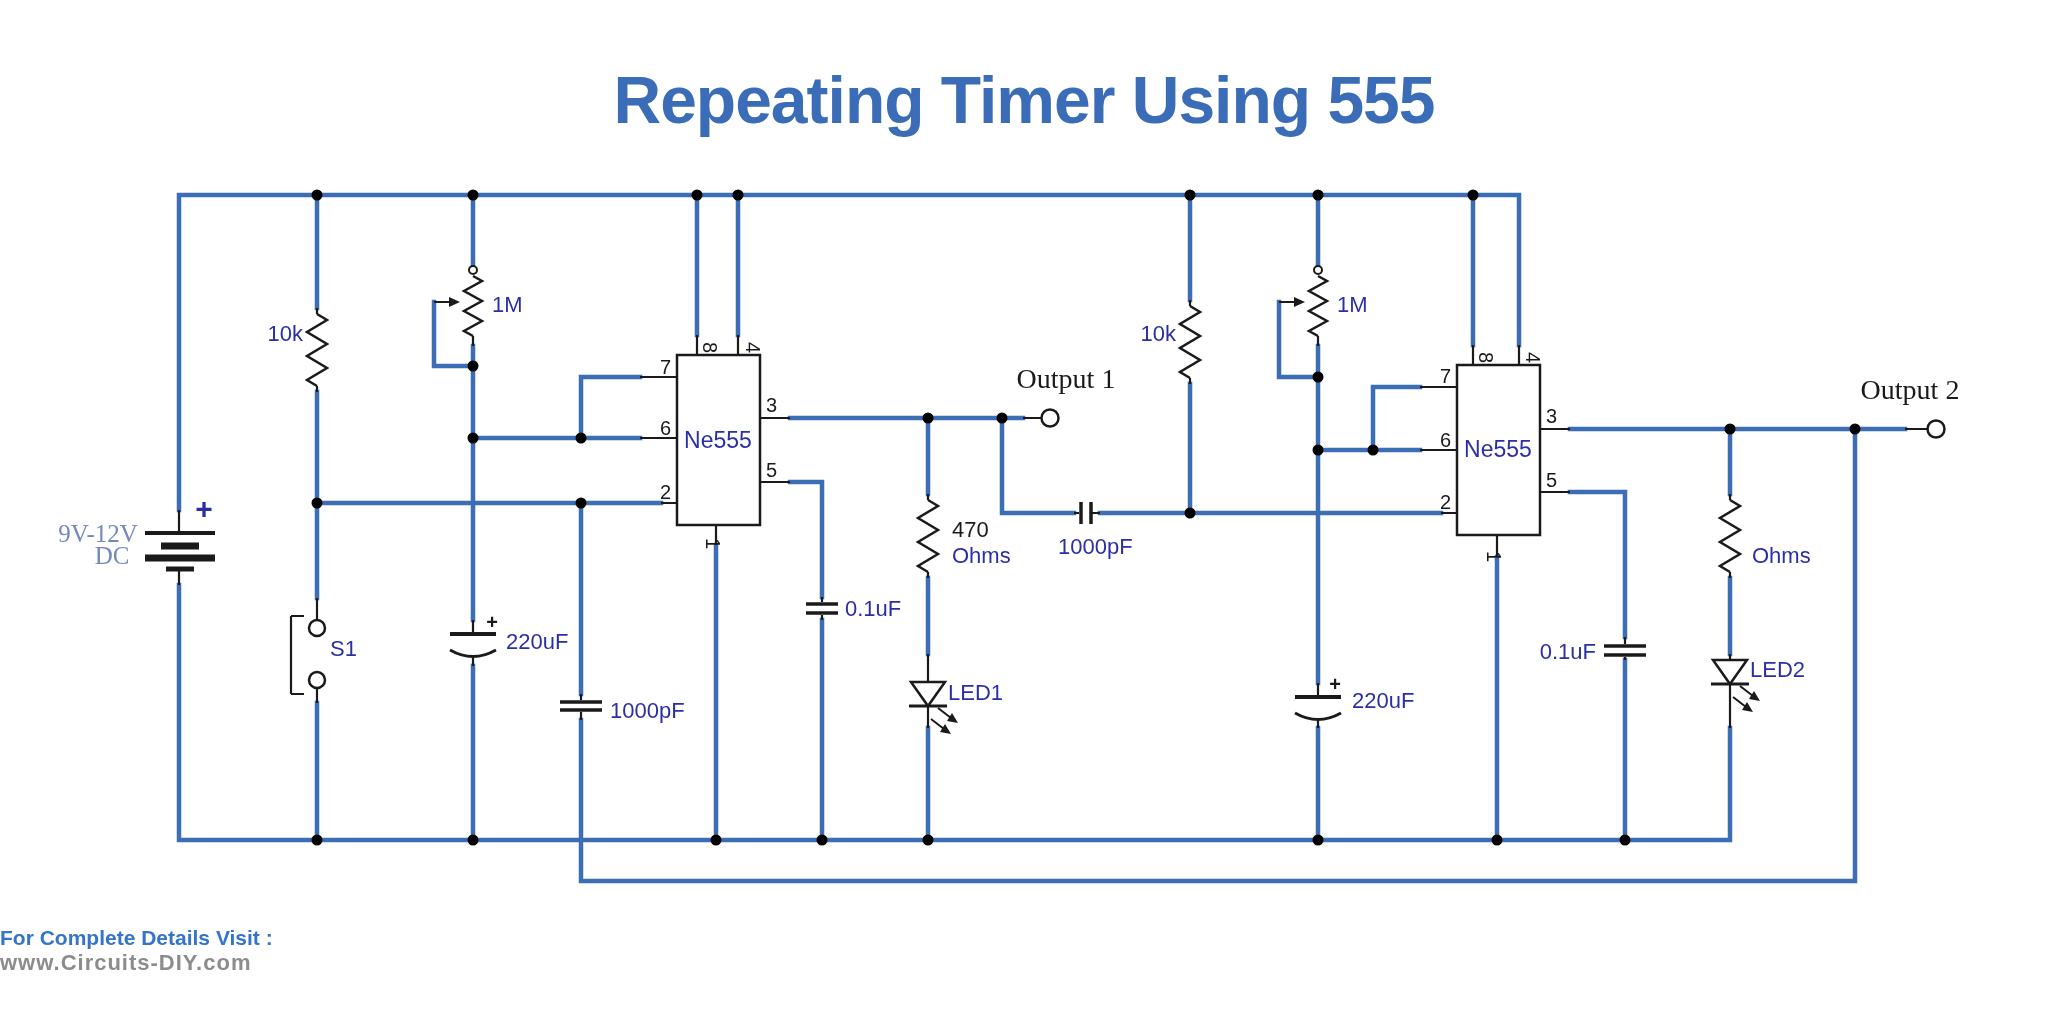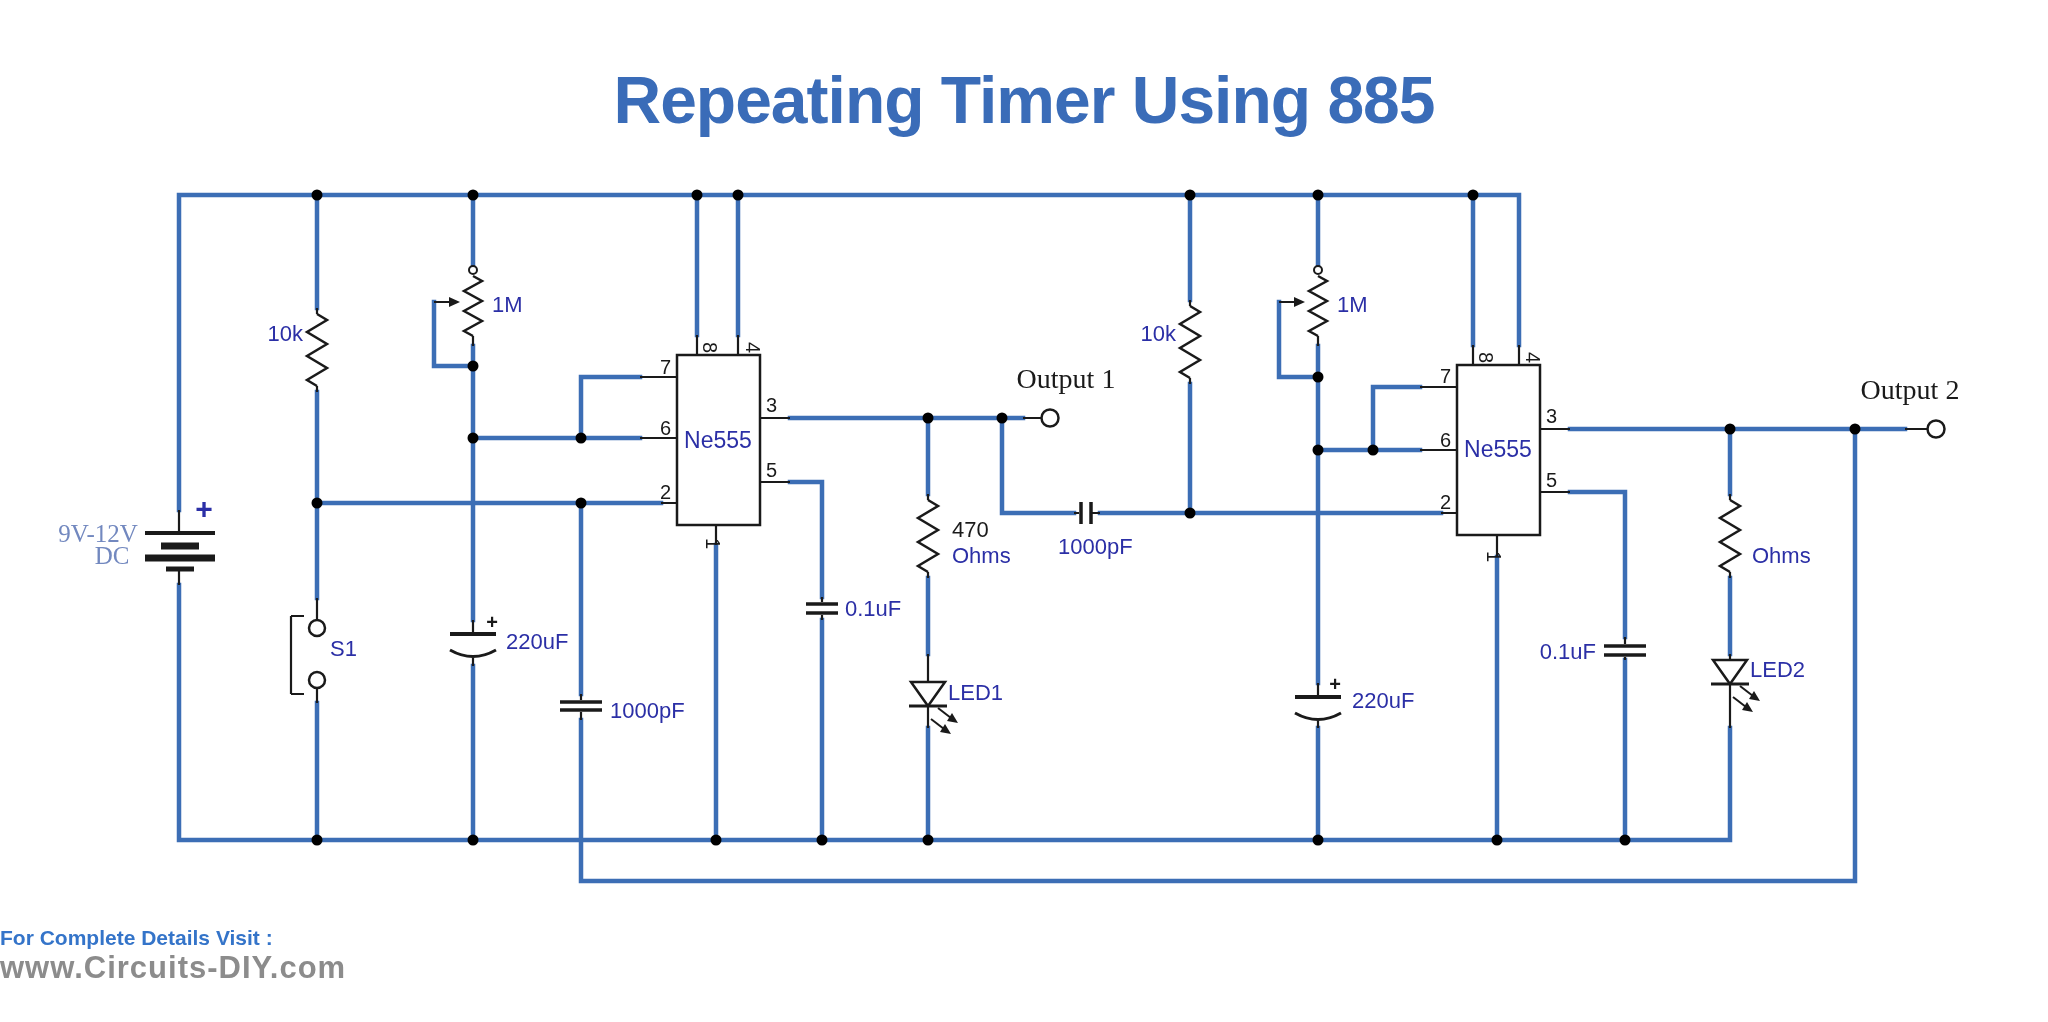--- a/index.html
+++ b/index.html
@@ -3,39 +3,39 @@
 <meta charset="utf-8">
 <style>
   html,body{margin:0;padding:0;background:#ffffff;}
   .canvas{position:relative;width:2048px;height:1022px;background:#ffffff;overflow:hidden;
           font-family:"Liberation Sans",sans-serif;}
   .title{position:absolute;left:0;top:62px;width:100%;text-align:center;
          font-size:66px;font-weight:bold;letter-spacing:-1px;color:#3a6cb8;}
   .schem{position:absolute;left:0;top:0;}
   .footer{position:absolute;left:0;width:100%;text-align:left;}
   .footer-visit{top:926px;font-size:21px;font-weight:bold;color:#3474c9;}
-  .footer-url{top:950px;font-size:31px;font-weight:bold;color:#8c8c8c;letter-spacing:1px;}
+  .footer-url{top:950px;font-size:22px;font-weight:bold;color:#8c8c8c;letter-spacing:1px;}
   
   text{font-family:"Liberation Sans",sans-serif;}
   .lbl{fill:#2b2fa6;font-size:22px;}
   .blk{fill:#1a1a1a;font-size:22px;}
   .pin{fill:#1a1a1a;font-size:20px;}
   .icname{fill:#2b2fa6;font-size:23px;text-anchor:middle;}
   .serif{font-family:"Liberation Serif",serif;font-size:28px;fill:#1a1a1a;text-anchor:middle;}
   .supply{font-family:"Liberation Serif",serif;font-size:25px;fill:#7288bf;text-anchor:middle;}
   .plusbat{fill:#2b2fa6;font-size:30px;font-weight:bold;text-anchor:middle;}
   .pluscap{fill:#1a1a1a;font-size:20px;font-weight:bold;text-anchor:middle;}
   .anchend{text-anchor:end;}
 </style>
 </head>
 <body>
 
 <div class="canvas">
 
-  <div class="title">Repeating Timer Using 885</div>
+  <div class="title">Repeating Timer Using 555</div>
 
   <svg class="schem" width="2048" height="1022" viewBox="0 0 2048 1022">
 
     <g stroke="#3c6eb5" stroke-width="4.5" fill="none" stroke-linecap="square">
       <path d="
         M179 510 V195 H1519 V345
         M179 585 V840 H1728
         M581 720 V881 H1855 V429
         M317 195 V308 M317 392 V598 M317 703 V840
         M317 503 H661

